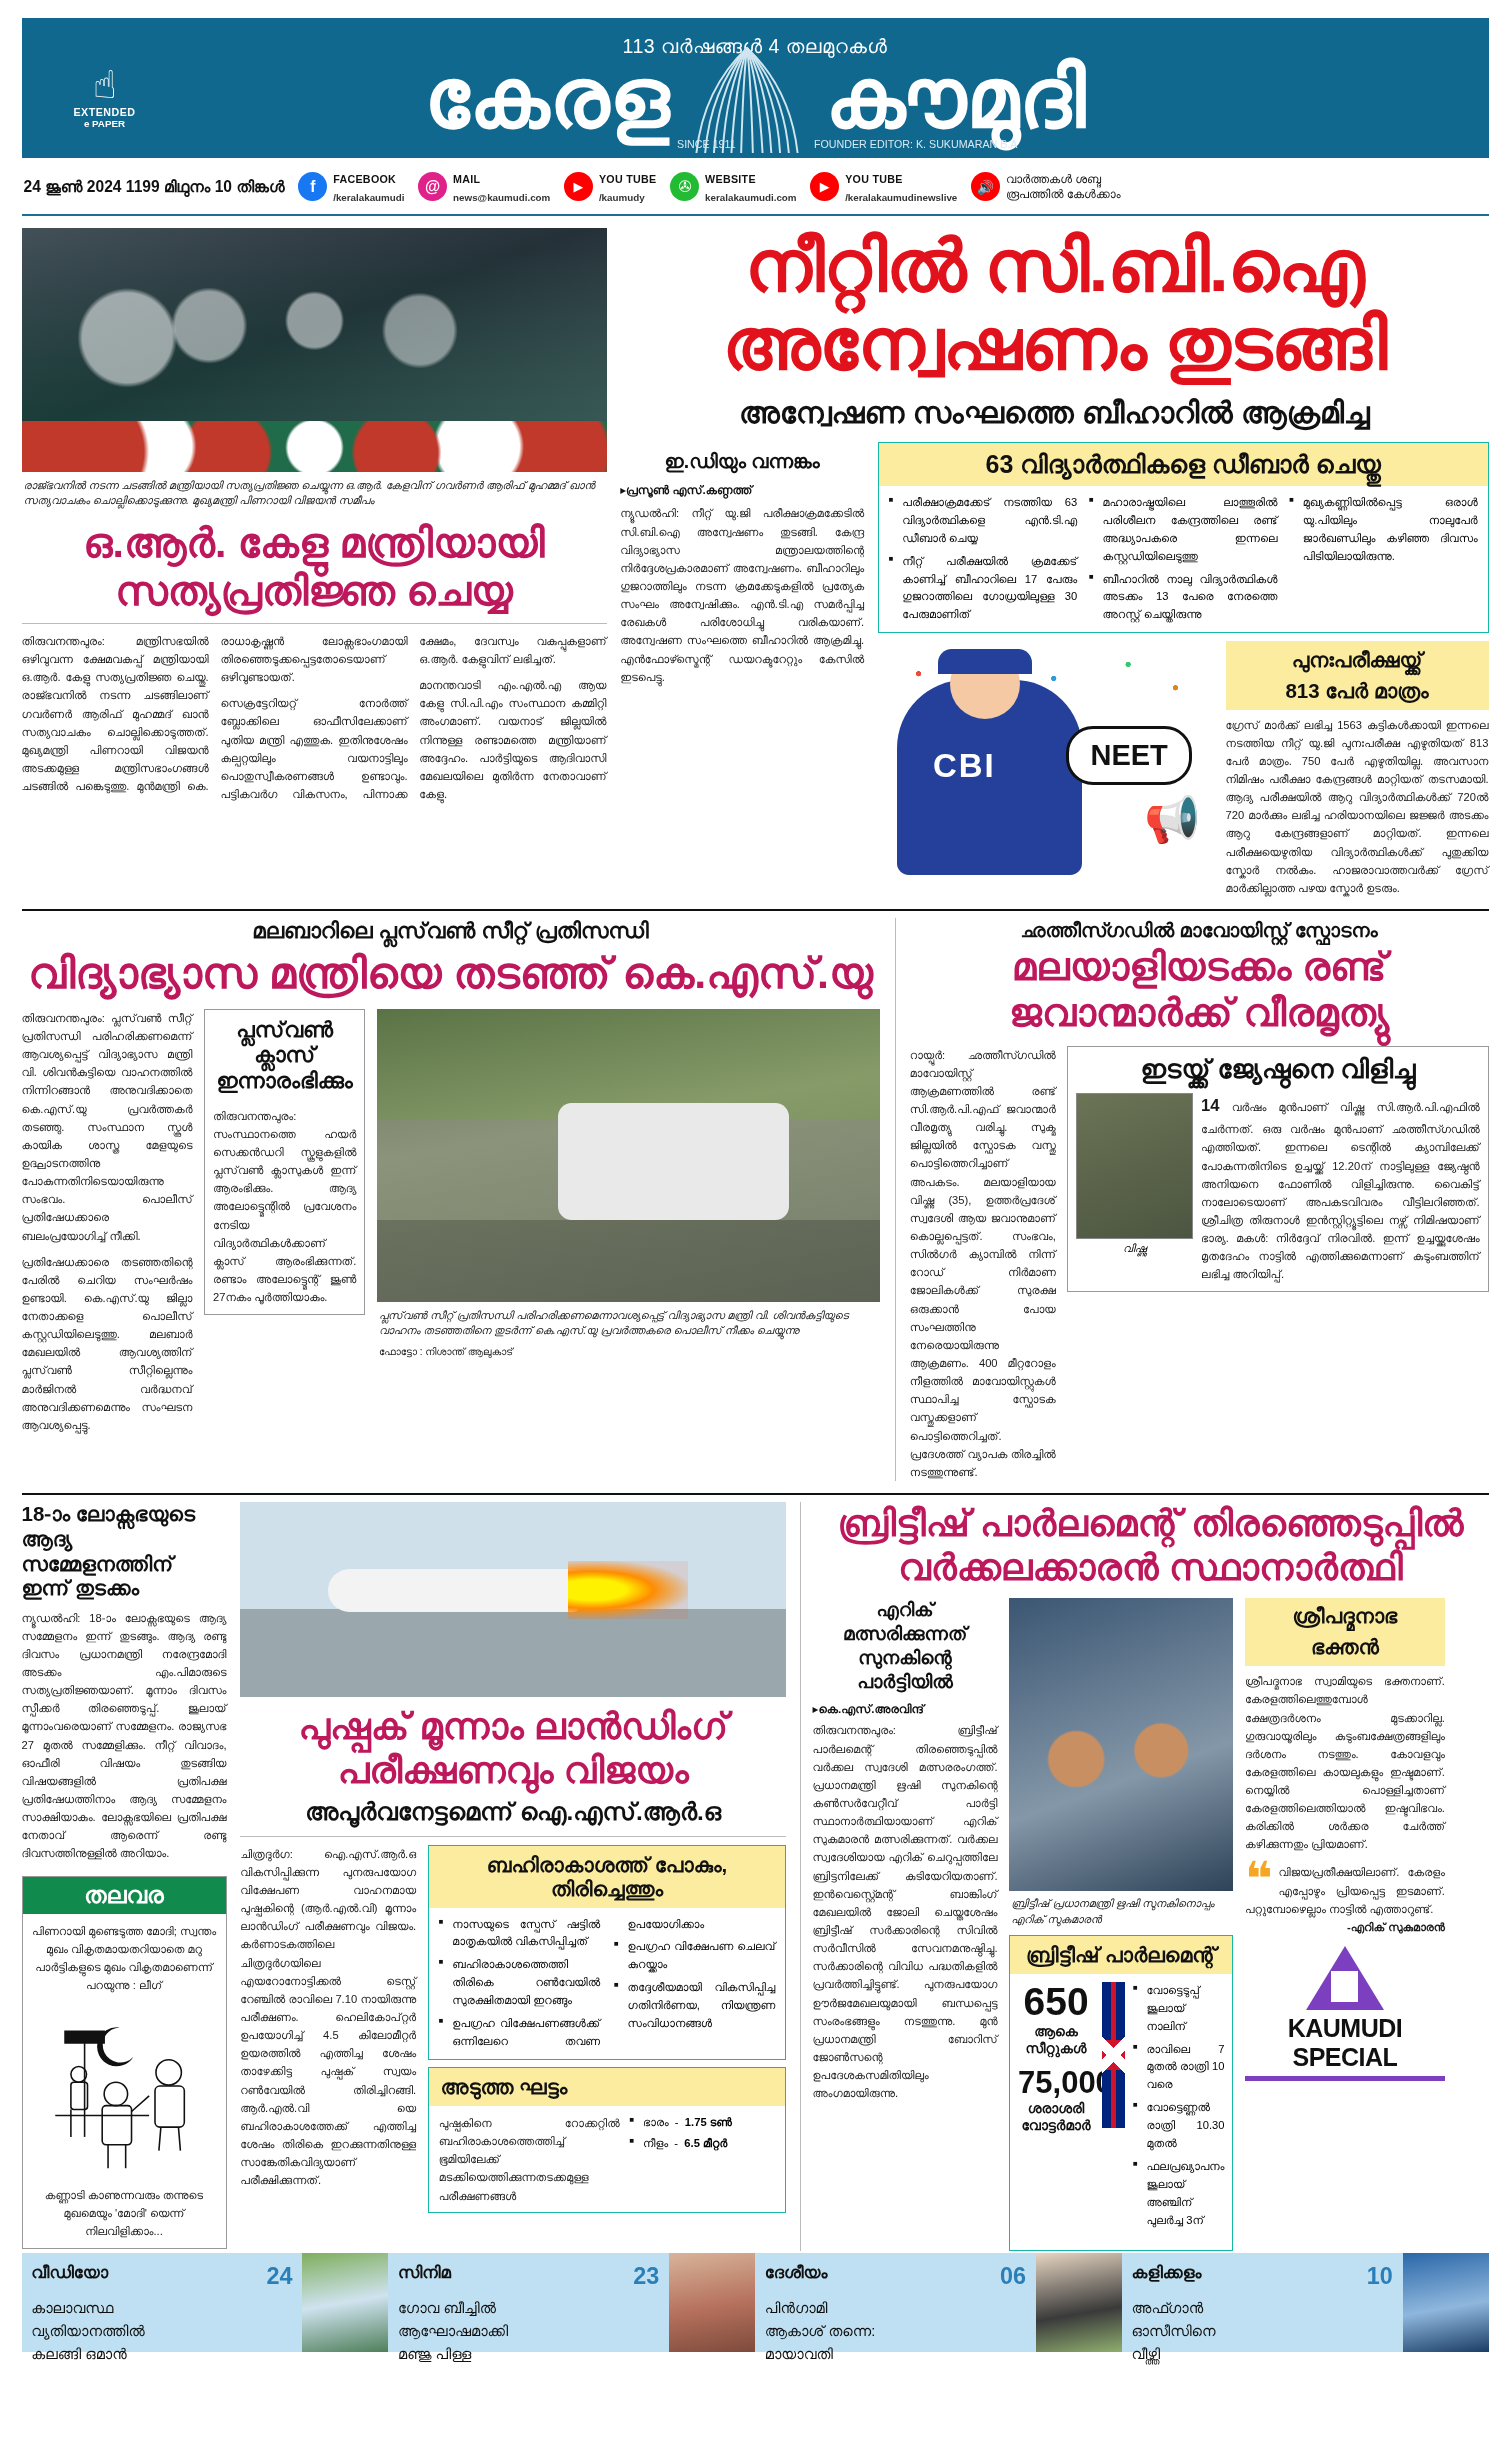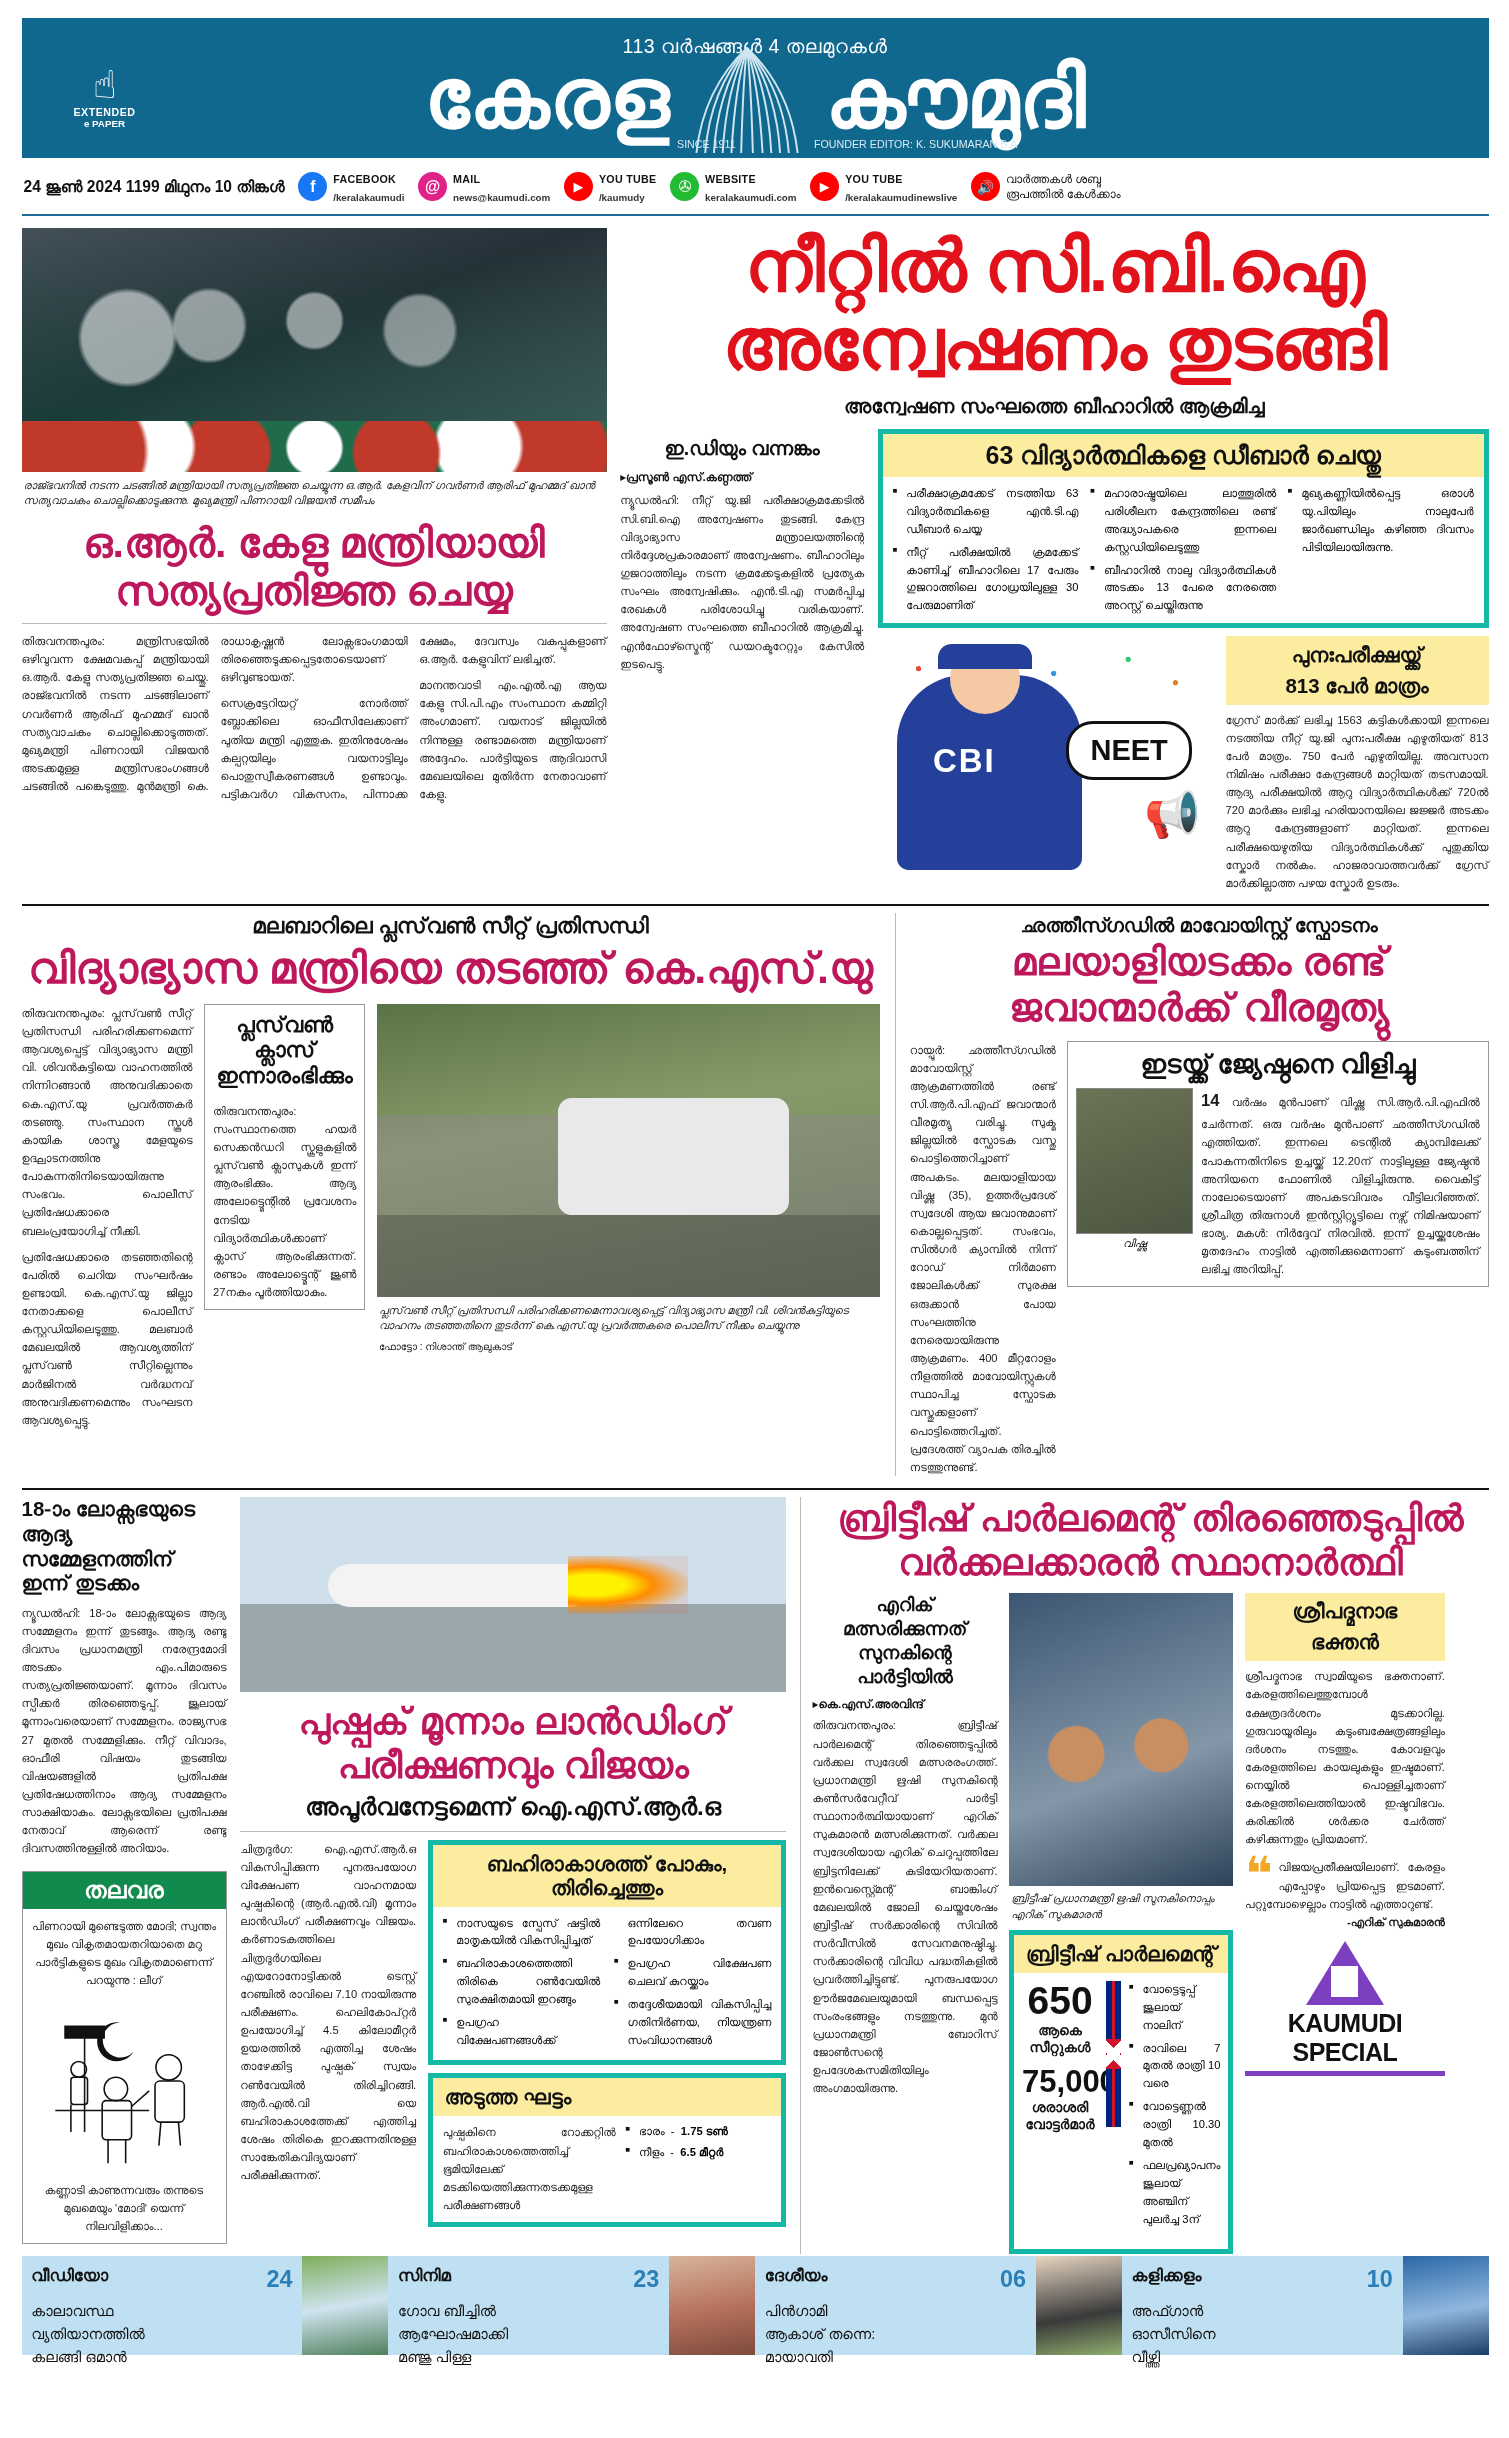--- a/index.html
+++ b/index.html
@@ -102,34 +102,34 @@
       #1f6b4a;
     z-index: 3;
   }
   .caption { font-size: 10.7px; line-height: 1.45; color: #222; padding: 5.9px 2px 0; font-style: italic;}
 
   .hl-lead { font-size: 21.5px; font-weight: 700; color: #111; text-align:center; line-height:1.3; }
   .hl-main-red {
     color: #e1121c; font-size: 72px; font-weight: 800; line-height: 1.08;
     text-align: center; letter-spacing: -1px;
   }
-  .hl-sub-black { font-size: 20px; font-weight: 700; text-align: center; color:#111; margin-top: 9.8px; line-height:1.3;}
+  .hl-sub-black { font-size: 30px; font-weight: 700; text-align: center; color:#111; margin-top: 9.8px; line-height:1.3;}
   .byline-center { font-size: 19.5px; font-weight: 700; text-align: center; margin-top: 7.8px; color:#111;}
   .byline-small { font-size: 11.7px; font-weight: 700; color:#111; }
 
   .hl-black-2 {
     font-size: 41px; font-weight: 800; color: #be185d; text-align: center; line-height: 1.18;
   }
 
   .bodytext { font-size: 11.2px; line-height: 1.62; color: #1a1a1a; text-align: justify; }
   .col2 { column-count: 2; column-gap: 13.7px; }
   .col3 { column-count: 3; column-gap: 11.7px; }
 
   
-  .ybox { border: 5px solid #14b8a6; background: #fff; padding: 0 0 7.8px 0; }
+  .ybox { border: 1px solid #14b8a6; background: #fff; padding: 0 0 7.8px 0; }
   .ybox-title {
     background: #fbeca0; font-size: 25px; font-weight: 800; text-align: center;
     padding: 6.8px 5.9px; color: #111; line-height:1.18;
   }
   .ybox-title.sm { font-size: 20.5px; }
   .ybox-body { padding: 7.8px 9.8px 0 9.8px; }
   .bul { padding-left: 13.7px; position: relative; margin-bottom: 4.9px; font-size: 11.2px; line-height:1.6; text-align:justify;}
   .bul::before { content:"■"; position:absolute; left:0; top:0; font-size: 7.8px; color:#111; }
 
   

